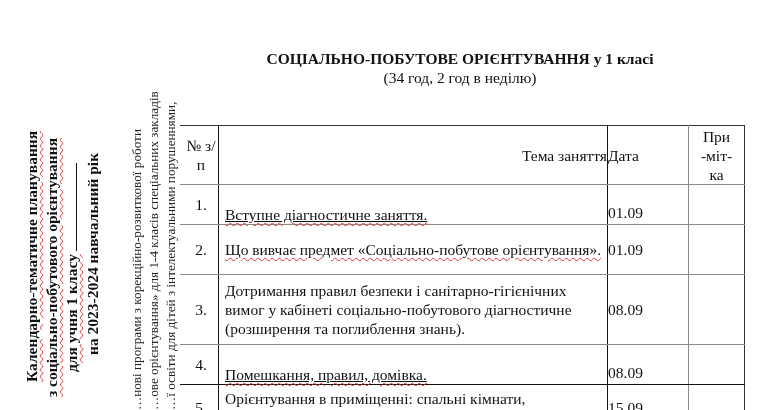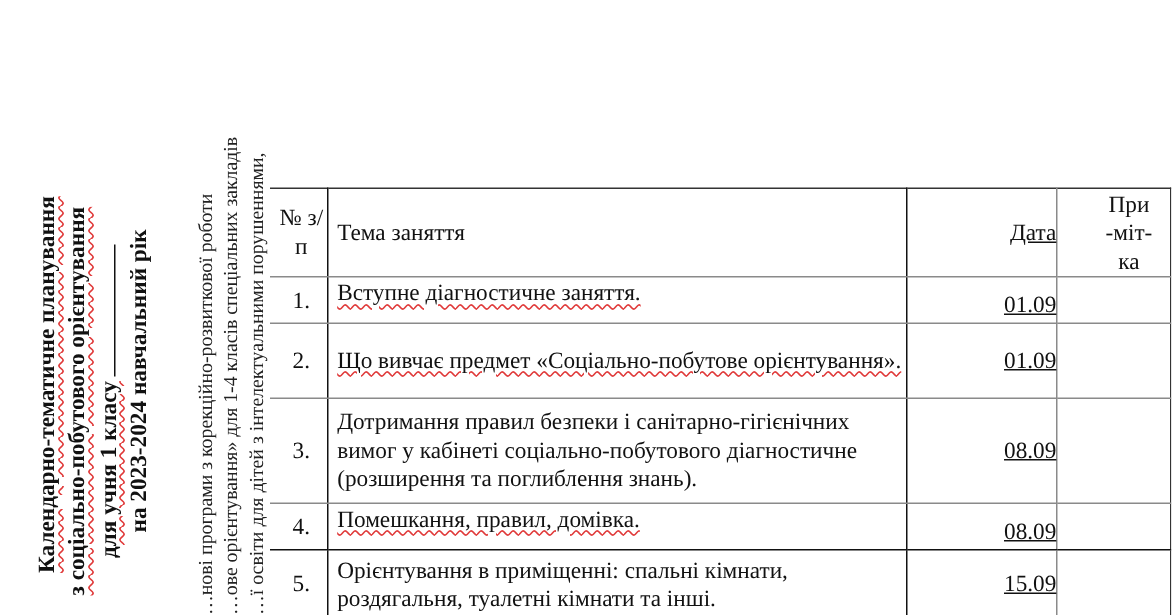--- a/index.html
+++ b/index.html
@@ -80,39 +80,39 @@
       border-collapse: collapse;
       font-size: 15.5px;
       line-height: 19px;
     }
     table.plan td, table.plan th {
       border-bottom: 1px solid #8a8a8a;
       padding: 0;
       vertical-align: middle;
       font-weight: normal;
     }
-    table.plan tr.first-row th { border-top: 1px solid #333; padding-left: 20px; }
+    table.plan tr.first-row th { border-top: 1px solid #333; }
     .c-num { width: 34px; padding-left: 4px !important; text-align: center; border-right: 1.5px solid #111; }
     .c-topic { width: 382px; padding-left: 6px !important; text-align: left; border-right: 1.5px solid #111; }
-    .c-date { width: 80px; text-align: right; border-right: 1.5px solid #8a8a8a; text-decoration: underline; }
+    .c-date { width: 80px; text-align: left; border-right: 1.5px solid #8a8a8a; }
     .c-note { width: 55px; text-align: center; border-right: 1.5px solid #333; }
 
-    th.c-topic { text-align: left; }
+    th.c-topic { text-align: right; }
     th.c-date, th.c-note { vertical-align: top; padding-top: 2px; }
     th.c-num { vertical-align: middle; }
 
     tr.r-head { height: 59px; }
     tr.r1 { height: 31px; }
     tr.r2 { height: 50px; }
     tr.r3 { height: 70px; }
     tr.r4 { height: 31px; }
     tr.r5 { height: 46px; }
 
     tr.r4 td { border-bottom: 1.5px solid #111; }
-    tr.r1 td.c-topic, tr.r4 td.c-topic { vertical-align: top; padding-top: 1px; }
+    tr.r1 td.c-topic, tr.r4 td.c-topic { vertical-align: top; padding-top: 20px; text-decoration: underline; }
     tr.r1 td.c-date, tr.r4 td.c-date { vertical-align: bottom; padding-bottom: 2px; }
     tr.r5 td { border-bottom: none; }
   </style>
 </head>
 <body>
 
 <div class="page">
 
   <div class="side-title">
     <div class="vline bold spell" style="left:24px; top:382px;">Календарно-тематичне планування</div>
@@ -123,20 +123,22 @@
     <div class="vline bold" style="left:85px; top:355px;">
       <span>на 2023-2024 навчальний рік</span>
     </div>
 
     <div class="vline small" style="left:130px; top:410px;">…нові програми з корекційно-розвиткової роботи</div>
     <div class="vline small" style="left:147px; top:410px;">…ове орієнтування» для 1-4 класів спеціальних закладів</div>
     <div class="vline small" style="left:164px; top:410px;">…ї освіти для дітей з інтелектуальними порушеннями,</div>
   </div>
 
   <div class="heading">
+    <div class="h1">СОЦІАЛЬНО-ПОБУТОВЕ ОРІЄНТУВАННЯ у 1 класі</div>
+    <div class="h3">(34 год, 2 год в неділю)</div>
   </div>
 
   <table class="plan">
     <tbody>
         <tr class="r-head first-row">
       <th class="c-num">№ з/п</th>
       <th class="c-topic">Тема заняття</th>
       <th class="c-date">Дата</th>
       <th class="c-note"><span style="display:inline-block;width:32px;word-break:break-all;">При-міт-ка</span></th>
     </tr>

